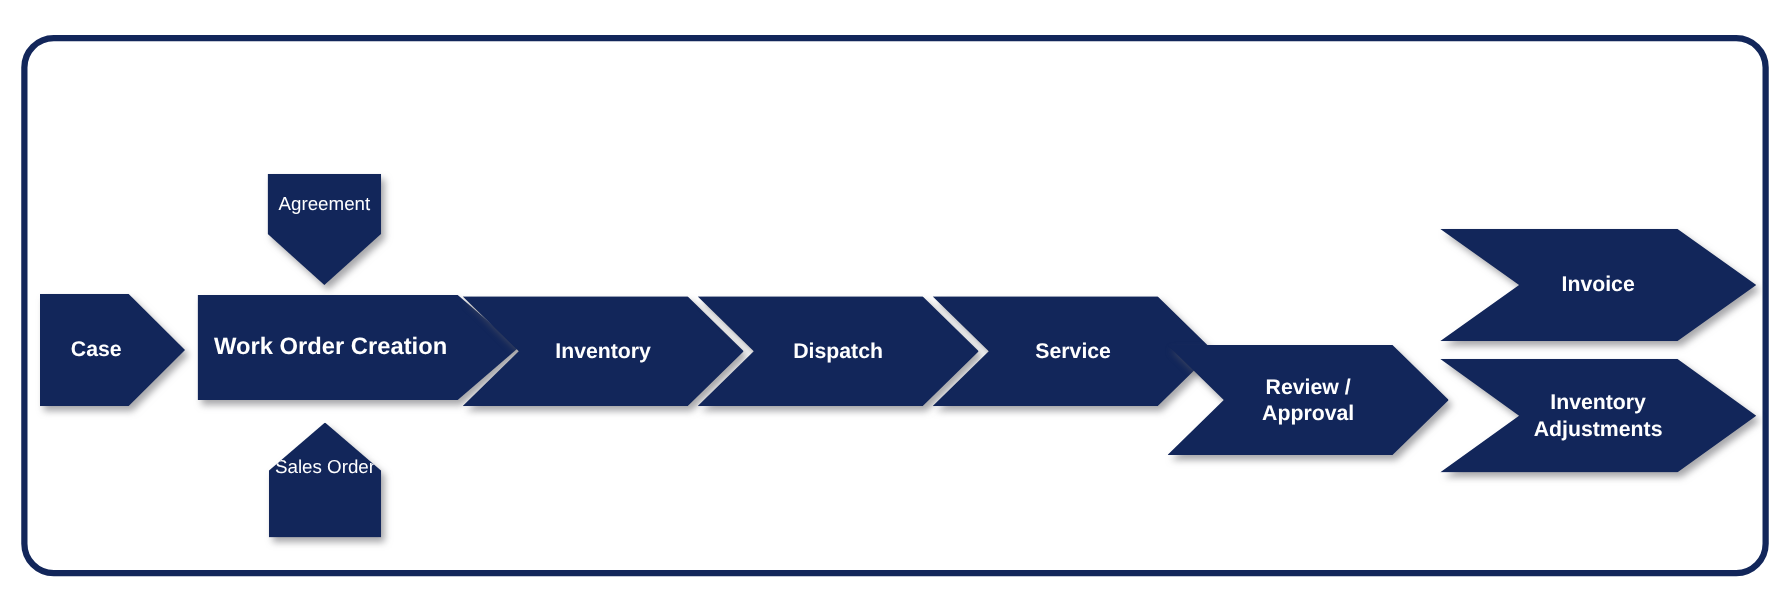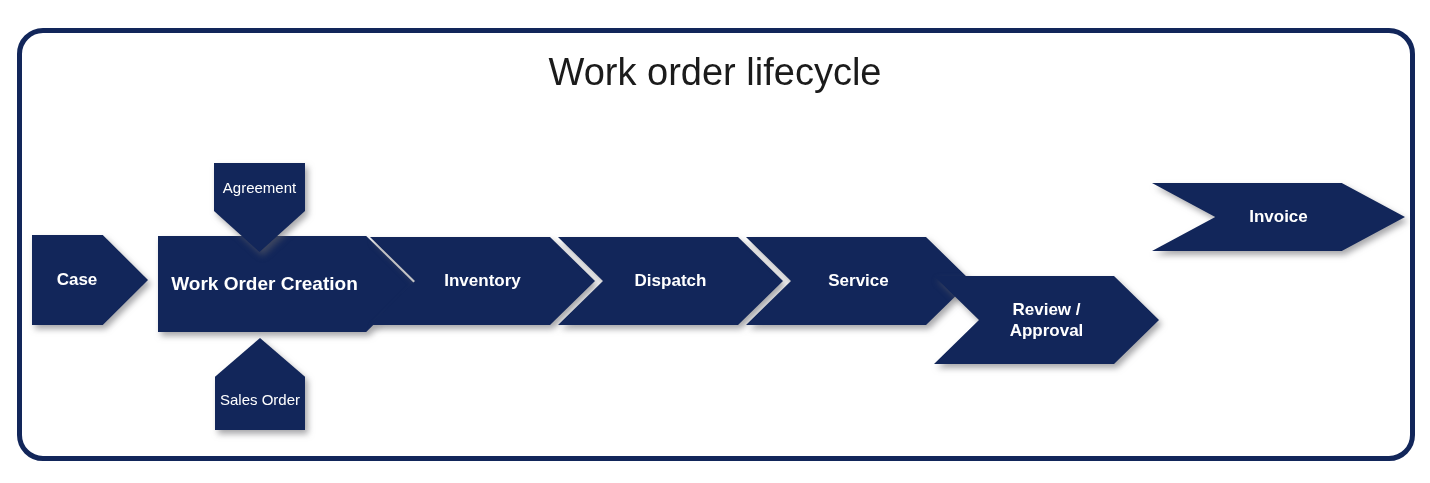--- a/index.html
+++ b/index.html
@@ -30,54 +30,53 @@
     color:var(--label,#ffffff);
     font-weight:bold;font-size:17px;text-align:center;line-height:1.25;
   }
   .lbl{display:block;}
 
   
   .clip-start   {clip-path:polygon(0 0,61% 0,100% 50%,61% 100%,0 100%);}
   .clip-block   {clip-path:polygon(0 0,81% 0,100% 50%,81% 100%,0 100%);}
   .clip-chevron {clip-path:polygon(0 0,80% 0,100% 50%,80% 100%,0 100%,20% 50%);}
   .clip-out     {clip-path:polygon(0 0,75% 0,100% 50%,75% 100%,0 100%,25% 50%);}
-  .clip-pent-dn {clip-path:polygon(0 0,100% 0,100% 54%,50% 100%,0 54%);margin-top:24px;}
+  .clip-pent-dn {clip-path:polygon(0 0,100% 0,100% 54%,50% 100%,0 54%);}
   .clip-pent-up {clip-path:polygon(50% 0,100% 42%,100% 100%,0 100%,0 42%);}
 
   
   .pos-case      {left:32px;  top:235px; width:116px; height:90px;}
-  .pos-woc       {left:158px; top:236px; width:257px; height:96px;}
+  .pos-woc       {left:158px; top:236px; width:257px; height:84px;}
   .pos-schedule  {left:370px; top:237px; width:225px; height:88px;}
   .pos-dispatch  {left:558px; top:237px; width:225px; height:88px;}
   .pos-service   {left:746px; top:237px; width:225px; height:88px;}
   .pos-review    {left:934px; top:237px; width:225px; height:88px;margin-top:39px;}
-  .pos-invoice   {left:1152px;top:183px; width:253px; height:68px;}
+  .pos-invoice   {left:1152px;top:183px; width:253px; height:90px;}
   .pos-inventory {left:1152px;top:287px; width:253px; height:91px;}
   .pos-agreement {left:214px; top:139px; width:91px;  height:89px;}
   .pos-salesorder{left:215px; top:338px; width:90px;  height:92px;}
 
   
   .pos-case .shape{padding-right:26px;}
   .pos-woc .shape{padding-right:44px;font-size:19px;}
   .pos-review .lbl{max-width:120px;}
   .pos-inventory .lbl{max-width:160px;}
   .pos-agreement .shape,.pos-salesorder .shape{
     font-weight:400;font-size:15px;
   }
   .pos-agreement .shape{align-items:flex-start;padding-top:16px;}
-  .pos-salesorder .shape{align-items:flex-end;padding-bottom:20px;}
+  .pos-salesorder .shape{padding-bottom:20px;}
 </style>
 </head>
 <body>
 
 <div class="canvas">
 
   <div class="frame"></div>
 
-  <div class="title">Work order lifecycle</div>
 
   <div class="shadow pos-case">
     <div class="shape clip-start">
       <span class="lbl">Case</span>
     </div>
   </div>
 
   <div class="shadow pos-woc">
     <div class="shape clip-block">
       <span class="lbl">Work Order Creation</span>
@@ -107,20 +106,25 @@
       <span class="lbl">Review / Approval</span>
     </div>
   </div>
 
   <div class="shadow pos-invoice">
     <div class="shape clip-out">
       <span class="lbl">Invoice</span>
     </div>
   </div>
 
+  <div class="shadow pos-inventory">
+    <div class="shape clip-out">
+      <span class="lbl">Inventory Adjustments</span>
+    </div>
+  </div>
 
   <div class="shadow pos-agreement">
     <div class="shape clip-pent-dn">
       <span class="lbl">Agreement</span>
     </div>
   </div>
 
   <div class="shadow pos-salesorder">
     <div class="shape clip-pent-up">
       <span class="lbl">Sales Order</span>

